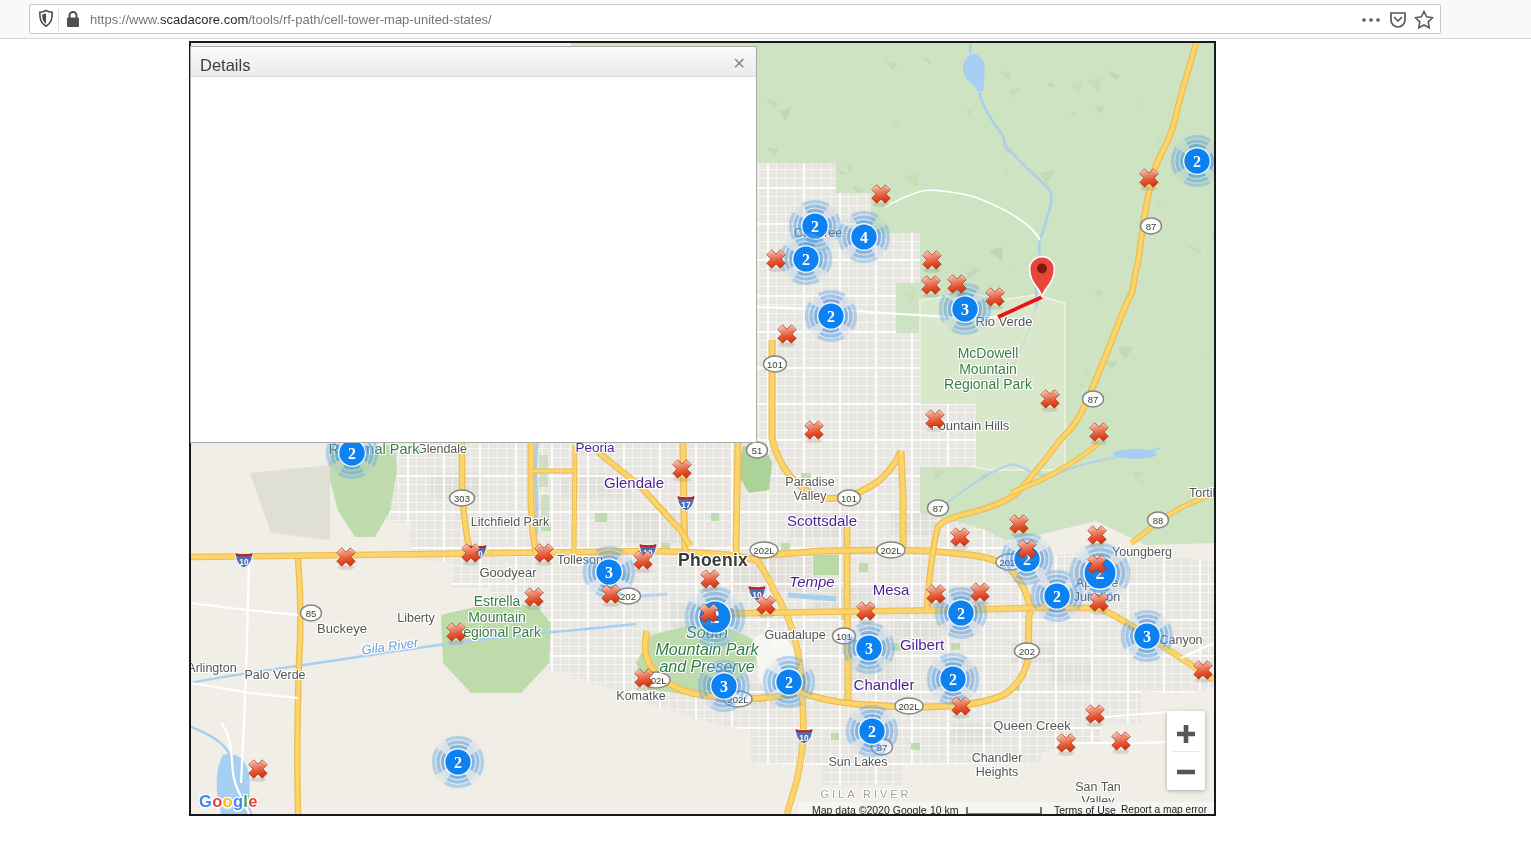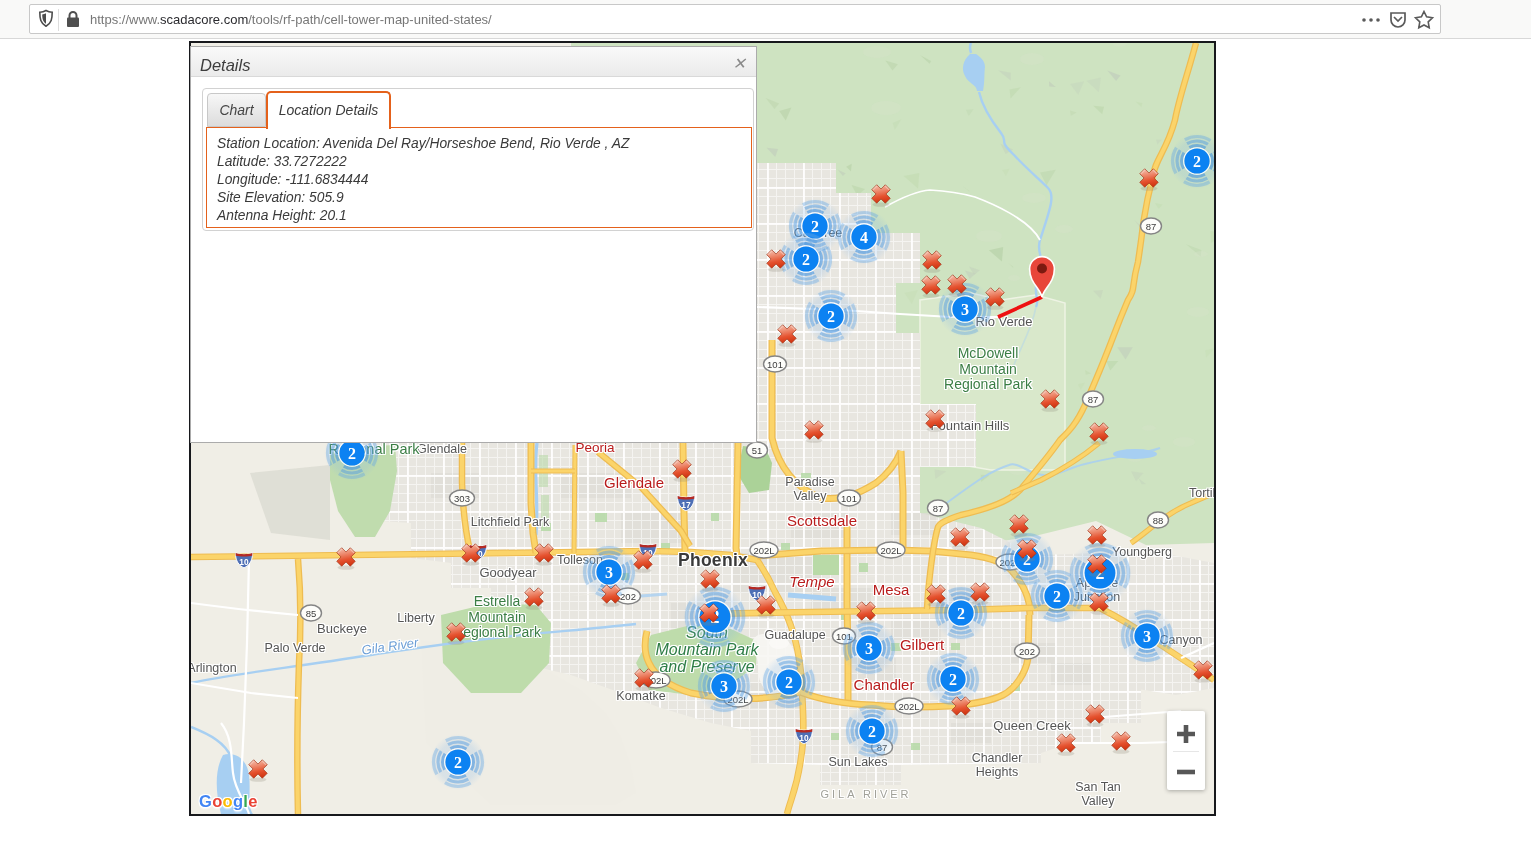--- a/index.html
+++ b/index.html
@@ -8,31 +8,31 @@
   #chrome{position:absolute;left:0;top:0;width:1531px;height:38px;background:#f9f9f8;border-bottom:1px solid #d8d8d8;}
   #urlpill{position:absolute;left:29px;top:4px;width:1410px;height:28px;background:#fff;border:1px solid #c8c8c8;border-radius:2px;}
   #urltext{position:absolute;left:60px;top:7px;font-size:13px;color:#777;white-space:nowrap;}
   #urltext b{color:#2a2a2e;font-weight:normal;}
   .vsep{position:absolute;left:28px;top:4px;width:1px;height:22px;background:#ddd;}
   
   #map{position:absolute;left:189px;top:41px;width:1023px;height:771px;border:2px solid #17181c;background:#f0eee7;overflow:hidden;}
   .lbl{position:absolute;transform:translate(-50%,-50%);white-space:nowrap;color:#4b4b4b;
        text-shadow:-1px -1px 0 #fff,1px -1px 0 #fff,-1px 1px 0 #fff,1px 1px 0 #fff,0 -1px 0 #fff,0 1px 0 #fff,-1px 0 0 #fff,1px 0 0 #fff;
        text-align:center;line-height:1.12;}
-  .city{font-size:15px;color:#b91c1c;}
+  .city{font-size:15px;color:#4c1d95;}
   .town{font-size:12.5px;color:#555;}
   .park{color:#3a7d44;}
   
   #zoomctl{position:absolute;left:976px;top:668px;width:38px;height:79px;background:#fff;border-radius:2px;box-shadow:0 1px 4px rgba(0,0,0,.3);}
   
   #attrib{position:absolute;left:608px;top:759px;width:415px;height:16px;background:rgba(246,245,242,.9);font-size:10.5px;color:#222;}
   #gl{position:absolute;left:8px;top:749px;font-size:16.5px;font-weight:bold;letter-spacing:.3px;
       text-shadow:-1px -1px 0 #fff,1px -1px 0 #fff,-1px 1px 0 #fff,1px 1px 0 #fff,0 2px 2px #fff;text-align:right;}
   
-  #panel{position:absolute;left:190px;top:46px;width:565px;height:395px;background:#fff;border:1px solid #ababab;font-style:italic;}
+  #panel{position:absolute;left:190px;top:46px;width:565px;height:395px;background:#fff;border:1px solid #ababab;}
   #ptitle{position:absolute;left:0;top:0;right:0;height:29px;background:linear-gradient(#f9f9f9,#ebebeb);border-bottom:1px solid #d9d9d9;}
   #ptitle span{position:absolute;left:9px;top:9px;font-size:16.5px;color:#3d3d3d;}
   #pclose{position:absolute;right:10px;top:7px;font-size:16px;color:#8a8a8a;}
   #tabs{position:absolute;left:11px;top:41px;width:550px;height:141px;border:1px solid #d2d2d2;border-radius:4px;background:#fff;}
   #tabChart{position:absolute;left:4px;top:4px;width:57px;height:32px;background:linear-gradient(#f7f7f7,#dcdcdc);border:1px solid #c8c8c8;border-radius:4px 4px 0 0;font-size:14px;color:#464646;text-align:center;line-height:32px;}
   #tabLoc{position:absolute;left:63px;top:2px;width:121px;height:36px;background:#fff;border:2px solid #e4611b;border-bottom:none;border-radius:5px 5px 0 0;font-size:14px;color:#3c3c3c;text-align:center;line-height:34px;z-index:2;}
   #tabbody{position:absolute;box-sizing:border-box;left:3px;top:38px;width:546px;height:101px;border:1px solid #e4611b;background:#fff;padding:7px 0 0 10px;font-size:13.8px;color:#3a3a3a;line-height:18px;}
 </style>
 </head>
 <body>
@@ -451,21 +451,21 @@
         <div class="lbl town" style="left:389px;top:517px;">Tolleson</div>
         <div class="lbl town" style="left:319px;top:479px;">Litchfield Park</div>
         <div class="lbl town" style="left:619px;top:446px;">Paradise<br>Valley</div>
         <div class="lbl town" style="left:604px;top:592px;">Guadalupe</div>
         <div class="lbl town" style="left:841px;top:683px;font-size:13px">Queen Creek</div>
         <div class="lbl town" style="left:667px;top:719px;">Sun Lakes</div>
         <div class="lbl town" style="left:806px;top:722px;">Chandler<br>Heights</div>
         <div class="lbl town" style="left:907px;top:751px;">San Tan<br>Valley</div>
         <div class="lbl town" style="left:450px;top:653px;">Komatke</div>
         <div class="lbl town" style="left:225px;top:575px;">Liberty</div>
-        <div class="lbl town" style="left:84px;top:605px;margin-left:20px;">Palo Verde</div>
+        <div class="lbl town" style="left:84px;top:632px;">Palo Verde</div>
         <div class="lbl town" style="left:21px;top:625px;">Arlington</div>
         <div class="lbl town" style="left:251px;top:406px;">Glendale</div>
         <div class="lbl town" style="left:951px;top:509px;">Youngberg</div>
         <div class="lbl town" style="left:906px;top:547px;">Apache<br>Junction</div>
         <div class="lbl town" style="left:990px;top:597px;">Canyon</div>
         <div class="lbl town" style="left:1016px;top:450px;">Tortilla</div>
         <div class="lbl town" style="left:813px;top:279px;font-size:13px">Rio Verde</div>
         <div class="lbl town" style="left:779px;top:383px;font-size:13px">Fountain Hills</div>
         <div class="lbl town" style="left:627px;top:190px;">Carefree</div>
         <div class="lbl park" style="left:797px;top:327px;font-size:14px">McDowell<br>Mountain<br>Regional Park</div>
@@ -559,36 +559,36 @@
         <use href="#xm" x="491" y="426"></use>
       </svg>
     <div id="zoomctl">
       <svg width="38" height="79">
         <path d="M19 14 V32 M10 23 H28" stroke="#575757" stroke-width="4.6"></path>
         <line x1="6" y1="40.5" x2="32" y2="40.5" stroke="#e6e6e6" stroke-width="1"></line>
         <path d="M10 61 H28" stroke="#575757" stroke-width="4.6"></path>
       </svg>
     </div>
     <div id="gl"><span style="color:#4285F4">G</span><span style="color:#EA4335">o</span><span style="color:#FBBC05">o</span><span style="color:#4285F4">g</span><span style="color:#34A853">l</span><span style="color:#EA4335">e</span></div>
+    <div id="attrib">
+        <span style="position:absolute;left:13px;top:2px">Map data ©2020 Google</span>
+        <span style="position:absolute;left:131px;top:2px">10 km</span>
+        <svg style="position:absolute;left:166px;top:0" width="80" height="16">
+          <path d="M2 5 V12 H76 V5" fill="none" stroke="#555" stroke-width="1.6"></path>
+        </svg>
+        <span style="position:absolute;left:255px;top:2px">Terms of Use</span>
+        <span style="position:absolute;left:322px;top:2px;font-size:10.2px">Report a map error</span>
+      </div>
   </div>
 
   <div id="panel">
     <div id="ptitle">
         <span>Details</span>
         <div id="pclose">✕</div>
       </div>
-    <div id="tabs">
-      <div id="tabChart">Chart</div>
-      <div id="tabLoc">Location Details</div>
-      <div id="tabbody">Station Location: Avenida Del Ray/Horseshoe Bend, Rio Verde , AZ<br>
-Latitude: 33.7272222<br>
-Longitude: -111.6834444<br>
-Site Elevation: 505.9<br>
-Antenna Height: 20.1</div>
-    </div>
   </div>
 
   <div id="chrome">
     <div id="urlpill">
       <svg style="position:absolute;left:8px;top:4px" width="16" height="20" viewBox="0 0 16 20">
         <path d="M8 1.5 C5.5 3 3.5 3.2 1.8 3.3 C1.8 9.5 2.5 14.2 8 17.2 C13.5 14.2 14.2 9.5 14.2 3.3 C12.5 3.2 10.5 3 8 1.5 Z" fill="none" stroke="#4d4d4d" stroke-width="1.6"></path>
         <path d="M8 4.2 C6.6 5 5.3 5.3 4.2 5.4 C4.3 9.6 4.9 12.6 8 14.8 Z" fill="#4d4d4d"></path>
       </svg>
       <div class="vsep"></div>
       <svg style="position:absolute;left:36px;top:5px" width="14" height="18" viewBox="0 0 14 18">

